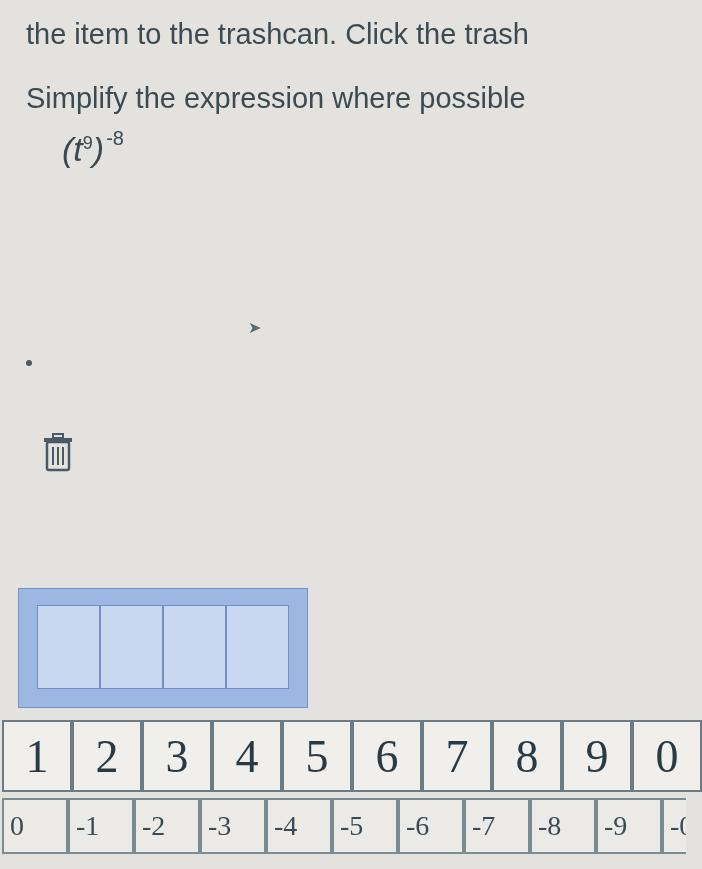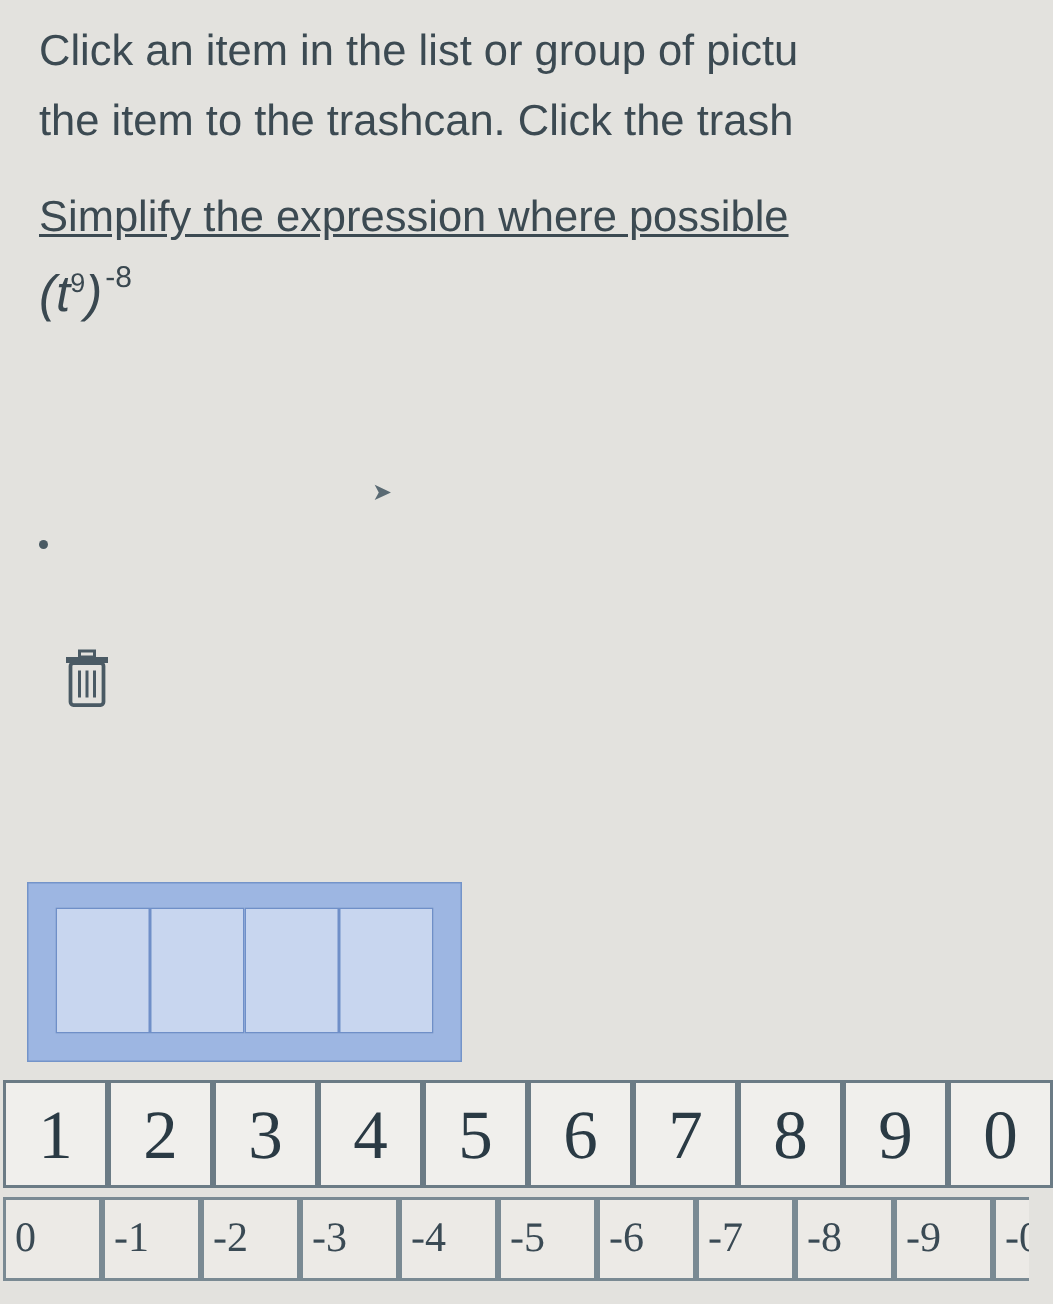--- a/index.html
+++ b/index.html
@@ -16,29 +16,29 @@
     font-size:29px;
     line-height:1.55;
     white-space:nowrap;
   }
   .instructions p{margin:0 0 2px 0}
   .prompt{
     padding:18px 20px 0 26px;
     font-size:29px;
     line-height:1.5;
     white-space:nowrap;
-    text-decoration:underline;
   }
   .expr{
     padding:10px 0 0 26px;
     font-size:34px;
     font-style:italic;
     color:#3a4850;
     position:relative;
     height:60px;
+    margin-left:36px;
   }
   .expr .base{font-style:italic}
   .expr sup{font-size:18px;font-style:normal;color:#3a4850;vertical-align:super}
   .expr .outer-exp{font-size:20px;font-style:normal;position:relative;top:-16px;left:2px}
   .dot{
     position:absolute;left:26px;top:360px;
     width:6px;height:6px;border-radius:50%;background:#4a5a63;
   }
   .cursor{
     position:absolute;left:248px;top:318px;
@@ -92,21 +92,20 @@
     font-family:"Times New Roman",serif;
   }
   .palette2 .tile.partial{
     width:24px;flex:0 0 24px;border-right:none;overflow:hidden;
   }
 </style>
 </head>
 <body>
 
 <div class="instructions">
-  <p>Click an item in the list or group of pictu</p>
   <p>the item to the trashcan. Click the trash</p>
 </div>
 
 <div class="prompt">Simplify the expression where possible</div>
 
 <div class="expr">
   <span>(</span><span class="base">t</span><sup>9</sup><span>)</span><span class="outer-exp">-8</span>
 </div>
 
 <div class="cursor">➤</div>

